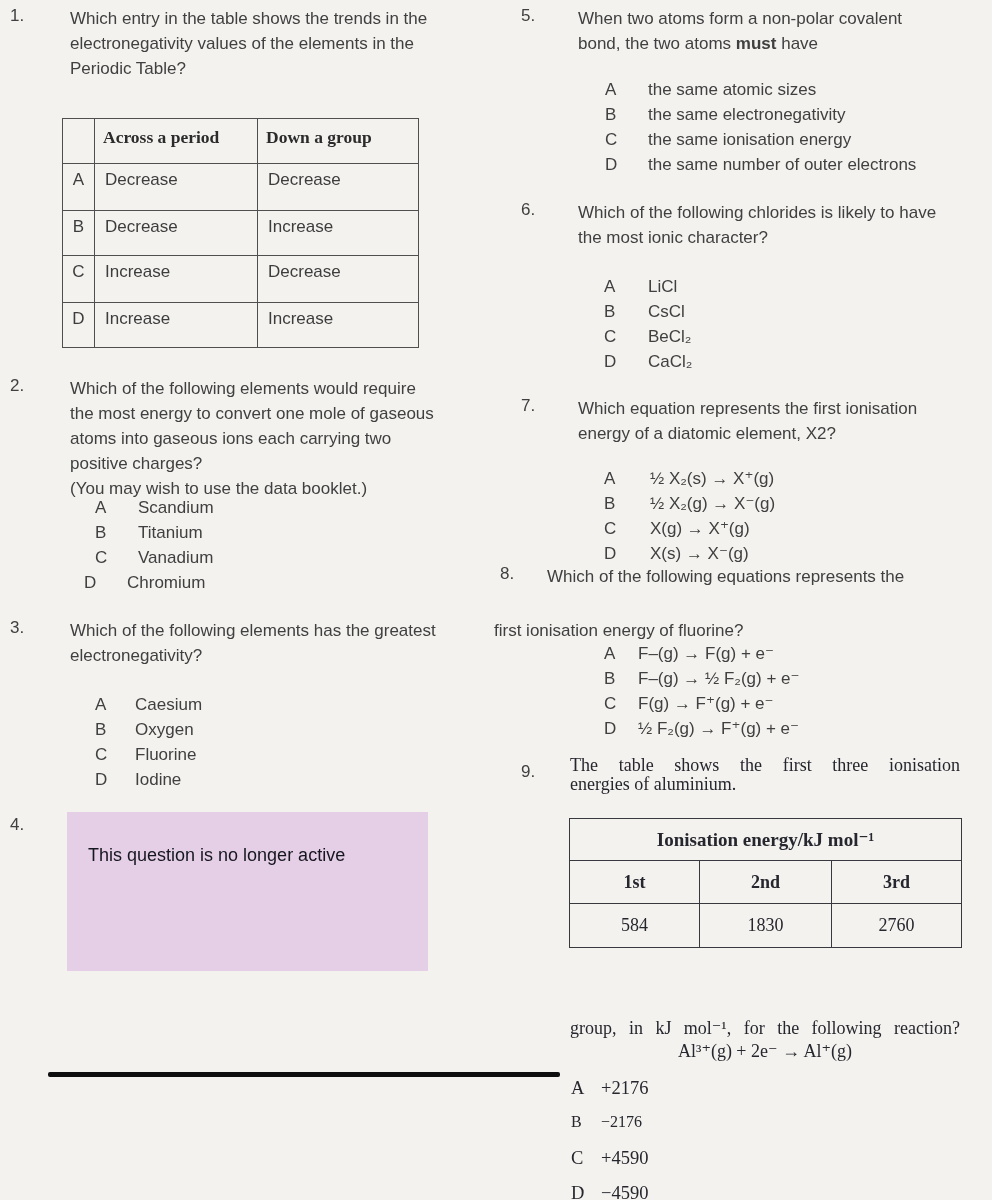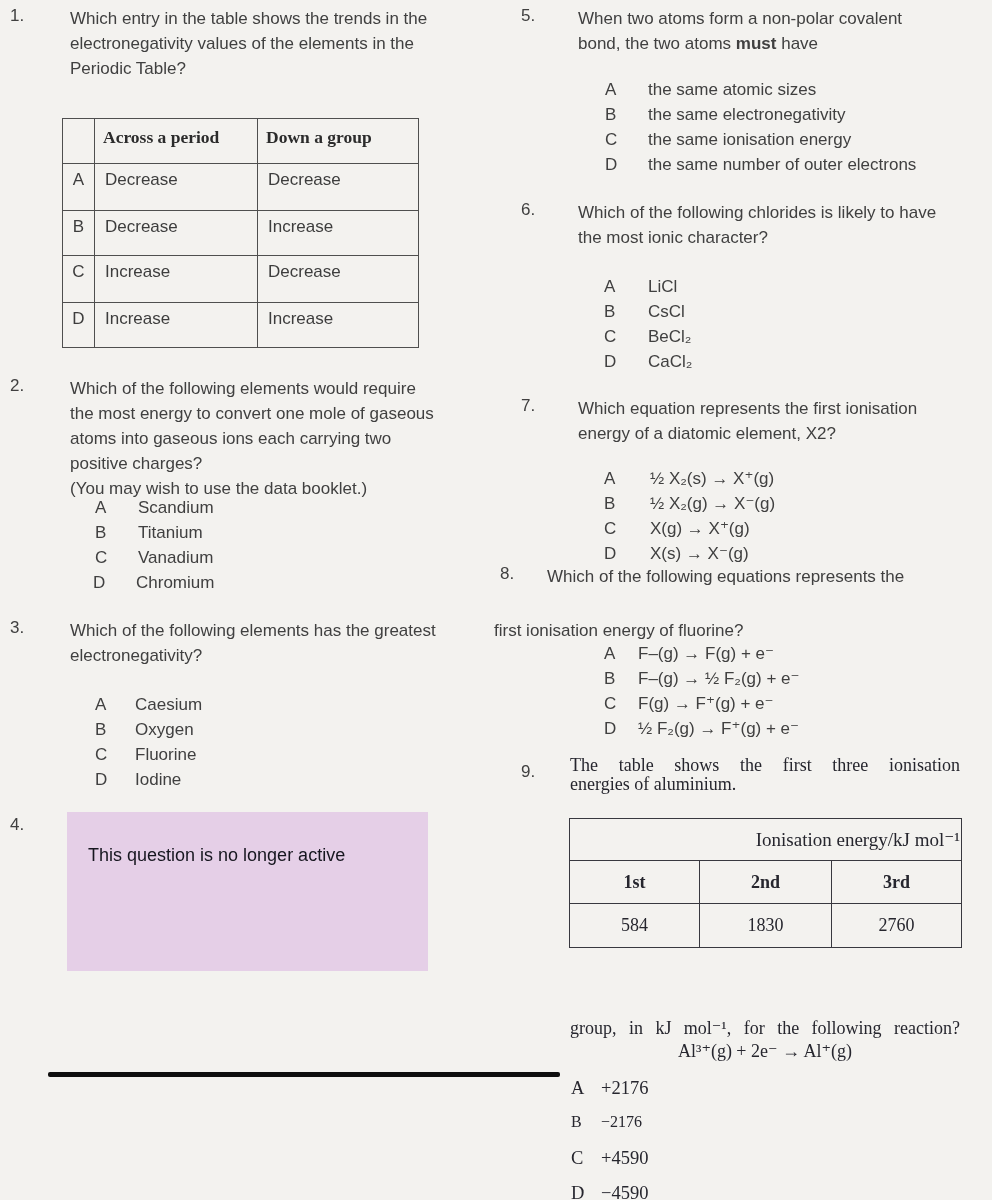--- a/index.html
+++ b/index.html
@@ -37,21 +37,21 @@
   
   .serif{font-family:"Liberation Serif","DejaVu Serif",serif;color:#26262e;}
   .just{text-align:justify;text-align-last:justify;margin-top:6px;}
   table.t9{border-collapse:collapse;table-layout:fixed;}
   table.t9 td{
     border:1.3px solid #38383f;
     text-align:center;vertical-align:middle;
     font-family:"Liberation Serif","DejaVu Serif",serif;
     font-size:18px;color:#26262e;
   }
-  table.t9 td.title{font-weight:normal;font-size:19px;text-align:right;}
+  table.t9 td.title{font-weight:bold;font-size:19px;}
   table.t9 td.hd{font-weight:bold;}
   .pink-box{position:absolute;}
   .pink-box .notice{
     position:absolute;left:21px;top:33px;
     font-size:18px;color:#16161f;
   }
   .divider{position:absolute;background:#0e0e0e;border-radius:2px;}
   b{font-weight:bold;}
 </style>
 </head>
@@ -101,21 +101,21 @@
 
   <div class="abs qnum" style="left:10px;top:376px">2.</div>
   <div class="abs qtext" style="left:70px;top:376px;width:440px">Which of the following elements would require
 the most energy to convert one mole of gaseous
 atoms into gaseous ions each carrying two
 positive charges?
 (You may wish to use the data booklet.)</div>
   <div class="abs opt-row" style="left:95px;top:498px"><span class="opt-letter" style="width:43px">A</span><span class="opt-text">Scandium</span></div>
   <div class="abs opt-row" style="left:95px;top:523px"><span class="opt-letter" style="width:43px">B</span><span class="opt-text">Titanium</span></div>
   <div class="abs opt-row" style="left:95px;top:548px"><span class="opt-letter" style="width:43px">C</span><span class="opt-text">Vanadium</span></div>
-  <div class="abs opt-row" style="left:93px;top:573px"><span class="opt-letter" style="width:43px">D</span><span class="opt-text">Chromium</span></div>
+  <div class="abs opt-row" style="left:84px;top:573px"><span class="opt-letter" style="width:43px">D</span><span class="opt-text">Chromium</span></div>
 
   <div class="abs qnum" style="left:10px;top:618px">3.</div>
   <div class="abs qtext" style="left:70px;top:618px;width:440px">Which of the following elements has the greatest
 electronegativity?</div>
   <div class="abs opt-row" style="left:95px;top:695px"><span class="opt-letter" style="width:40px">A</span><span class="opt-text">Caesium</span></div>
   <div class="abs opt-row" style="left:95px;top:720px"><span class="opt-letter" style="width:40px">B</span><span class="opt-text">Oxygen</span></div>
   <div class="abs opt-row" style="left:95px;top:745px"><span class="opt-letter" style="width:40px">C</span><span class="opt-text">Fluorine</span></div>
   <div class="abs opt-row" style="left:95px;top:770px"><span class="opt-letter" style="width:40px">D</span><span class="opt-text">Iodine</span></div>
 
   <div class="abs qnum" style="left:10px;top:815px">4.</div>

